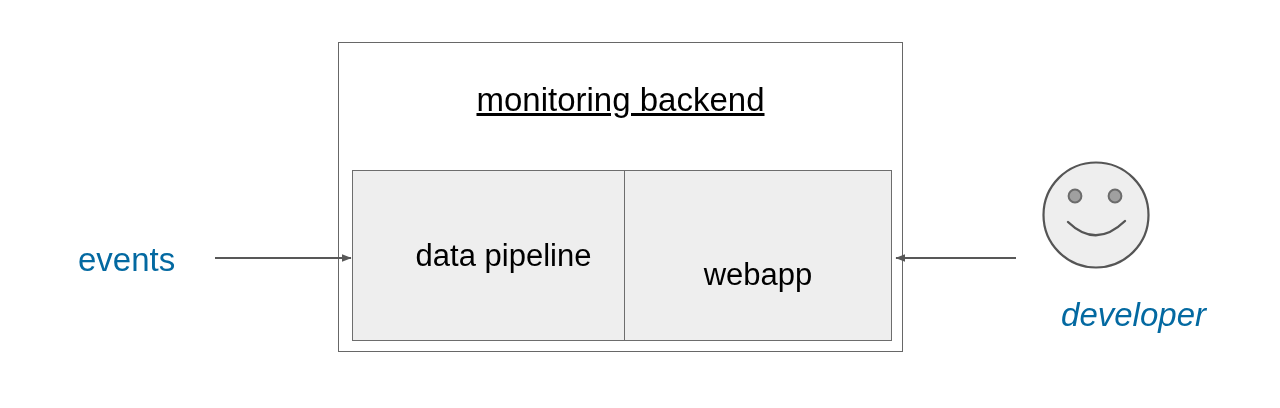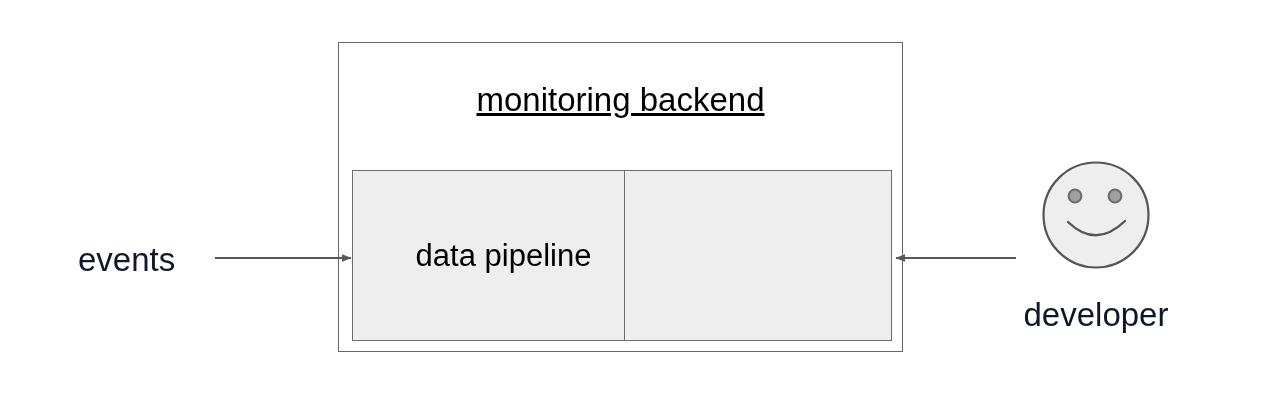--- a/index.html
+++ b/index.html
@@ -74,38 +74,39 @@
     left: 624px;
     top: 170px;
     width: 268px;
     height: 171px;
   }
 
   
   .free-label {
     position: absolute;
     font-size: 33px;
-    color: #0f172a;
+    color: #0369a1;
     white-space: nowrap;
   }
   #label-events {
     left: 78px;
     top: 240px;
     width: 140px;
     height: 40px;
     line-height: 40px;
     text-align: left;
   }
   #label-developer {
     left: 986px;
     top: 294px;
     width: 220px;
     height: 42px;
     line-height: 42px;
-    text-align: center;
+    text-align: right;
+    font-style: italic;
   }
 
   
   #connectors {
     position: absolute;
     left: 0;
     top: 0;
     width: 1280px;
     height: 408px;
     pointer-events: none;
@@ -129,20 +130,21 @@
 
   <div class="outer-title">monitoring backend</div>
 
   <div class="inner-box" id="box-data-pipeline">
     <span class="inner-label">data pipeline</span>
   </div>
 
   <div class="inner-box" id="box-visualisation-webapp">
     <span class="inner-label">
       <br>
+      <span>webapp</span>
     </span>
   </div>
 
   <div class="free-label" id="label-events">events</div>
 
   <div class="free-label" id="label-developer">developer</div>
 
   <svg id="connectors" viewBox="0 0 1280 408">
     <defs>
       <marker id="arrowhead-right" markerWidth="10" markerHeight="8" refX="9.4" refY="4" orient="auto" markerUnits="userSpaceOnUse">

